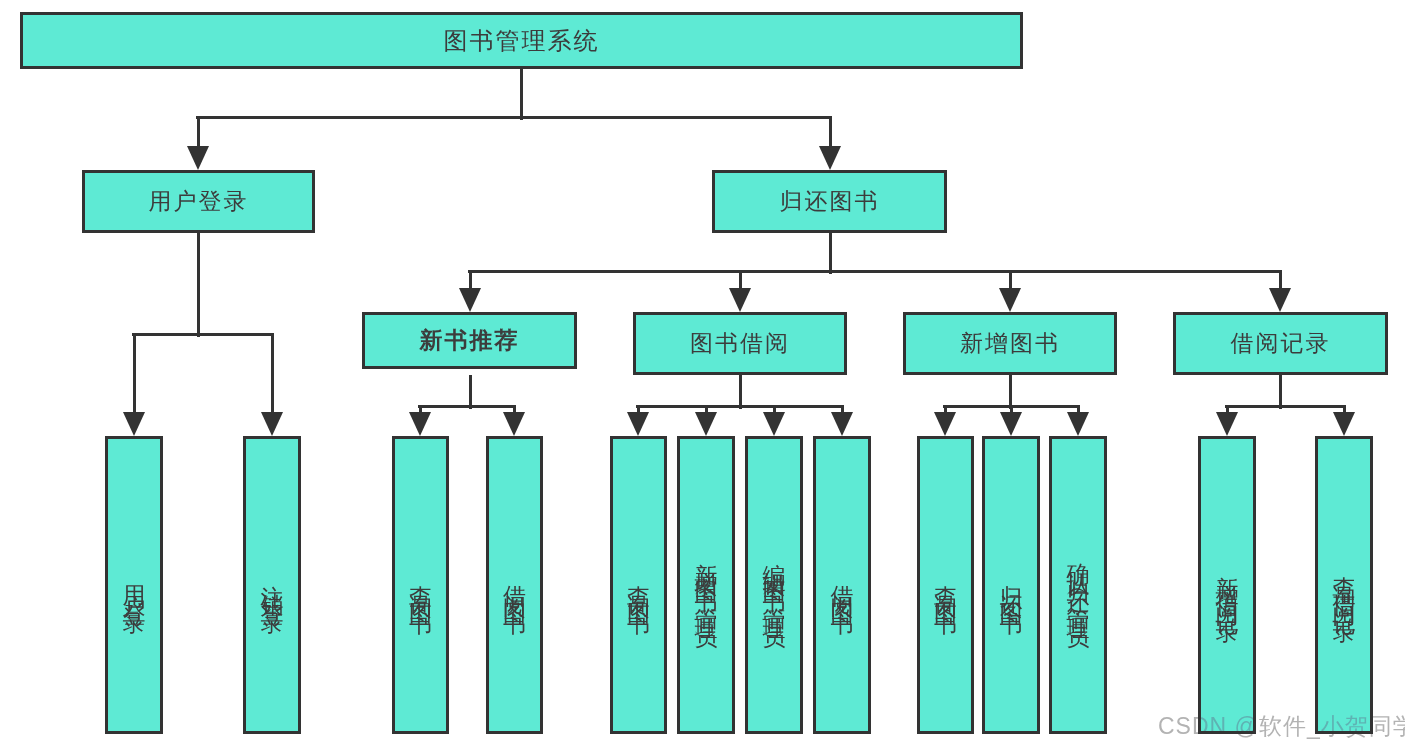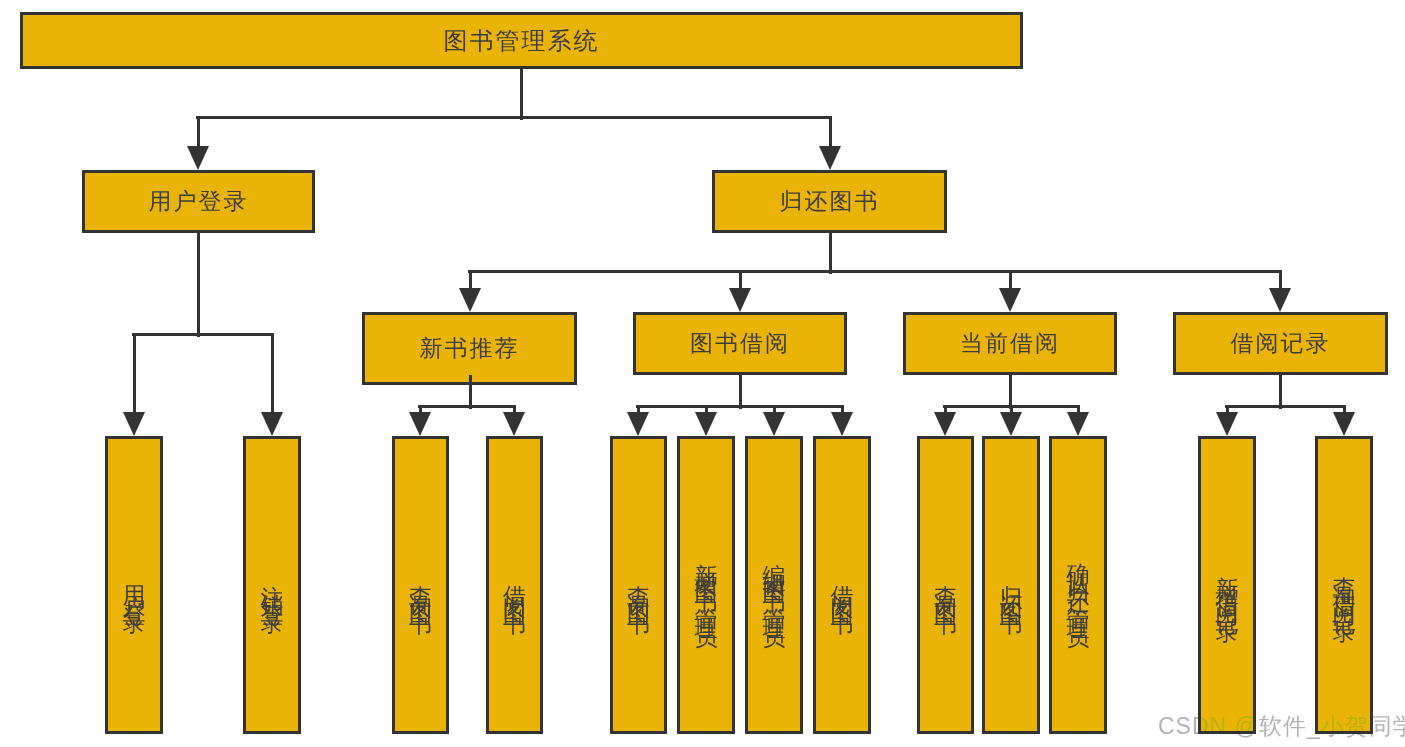--- a/index.html
+++ b/index.html
@@ -1,21 +1,21 @@
 <!DOCTYPE html>
 <html><head>
 <meta charset="utf-8">
 <style>
   html,body{margin:0;padding:0;background:#fff;}
   .canvas{
     position:relative;width:1405px;height:747px;background:#ffffff;
     font-family:"Liberation Sans",sans-serif;overflow:hidden;
   }
   .box{
-    position:absolute;box-sizing:border-box;border:3px solid #333333;background:#eab308;
+    position:absolute;box-sizing:border-box;border:3px solid #333333;background:#5eead4;
     display:flex;align-items:center;justify-content:center;color:#3c3c3c;
   }
   .root-label{font-size:24px;letter-spacing:2px;white-space:nowrap;}
   .hlabel{font-size:23px;letter-spacing:2px;white-space:nowrap;}
   .vlabel{
     writing-mode:vertical-rl;text-orientation:mixed;
     font-size:23px;letter-spacing:9px;line-height:1;color:#3c3c3c;
   }
   .line{position:absolute;background:#333333;}
   .arrowhead{
@@ -38,28 +38,28 @@
     <span class="root-label">图书管理系统</span>
   </div>
 
   <div class="box" style="left:82px;top:170px;width:233px;height:63px;">
     <span class="hlabel">用户登录</span>
   </div>
   <div class="box" style="left:712px;top:170px;width:235px;height:63px;">
     <span class="hlabel">归还图书</span>
   </div>
 
-  <div class="box" style="left:362px;top:312px;width:215px;height:73px;">
+  <div class="box" style="left:362px;top:312px;width:215px;height:57px;font-weight:bold;">
     <span class="hlabel">新书推荐</span>
   </div>
   <div class="box" style="left:633px;top:312px;width:214px;height:63px;">
     <span class="hlabel">图书借阅</span>
   </div>
   <div class="box" style="left:903px;top:312px;width:214px;height:63px;">
-    <span class="hlabel">当前借阅</span>
+    <span class="hlabel">新增图书</span>
   </div>
   <div class="box" style="left:1173px;top:312px;width:215px;height:63px;">
     <span class="hlabel">借阅记录</span>
   </div>
 
   <div class="box" style="left:105px;top:436px;width:58px;height:298px;">
     <span class="vlabel">用户登录</span>
   </div>
   <div class="box" style="left:243px;top:436px;width:58px;height:298px;">
     <span class="vlabel">注销登录</span>

